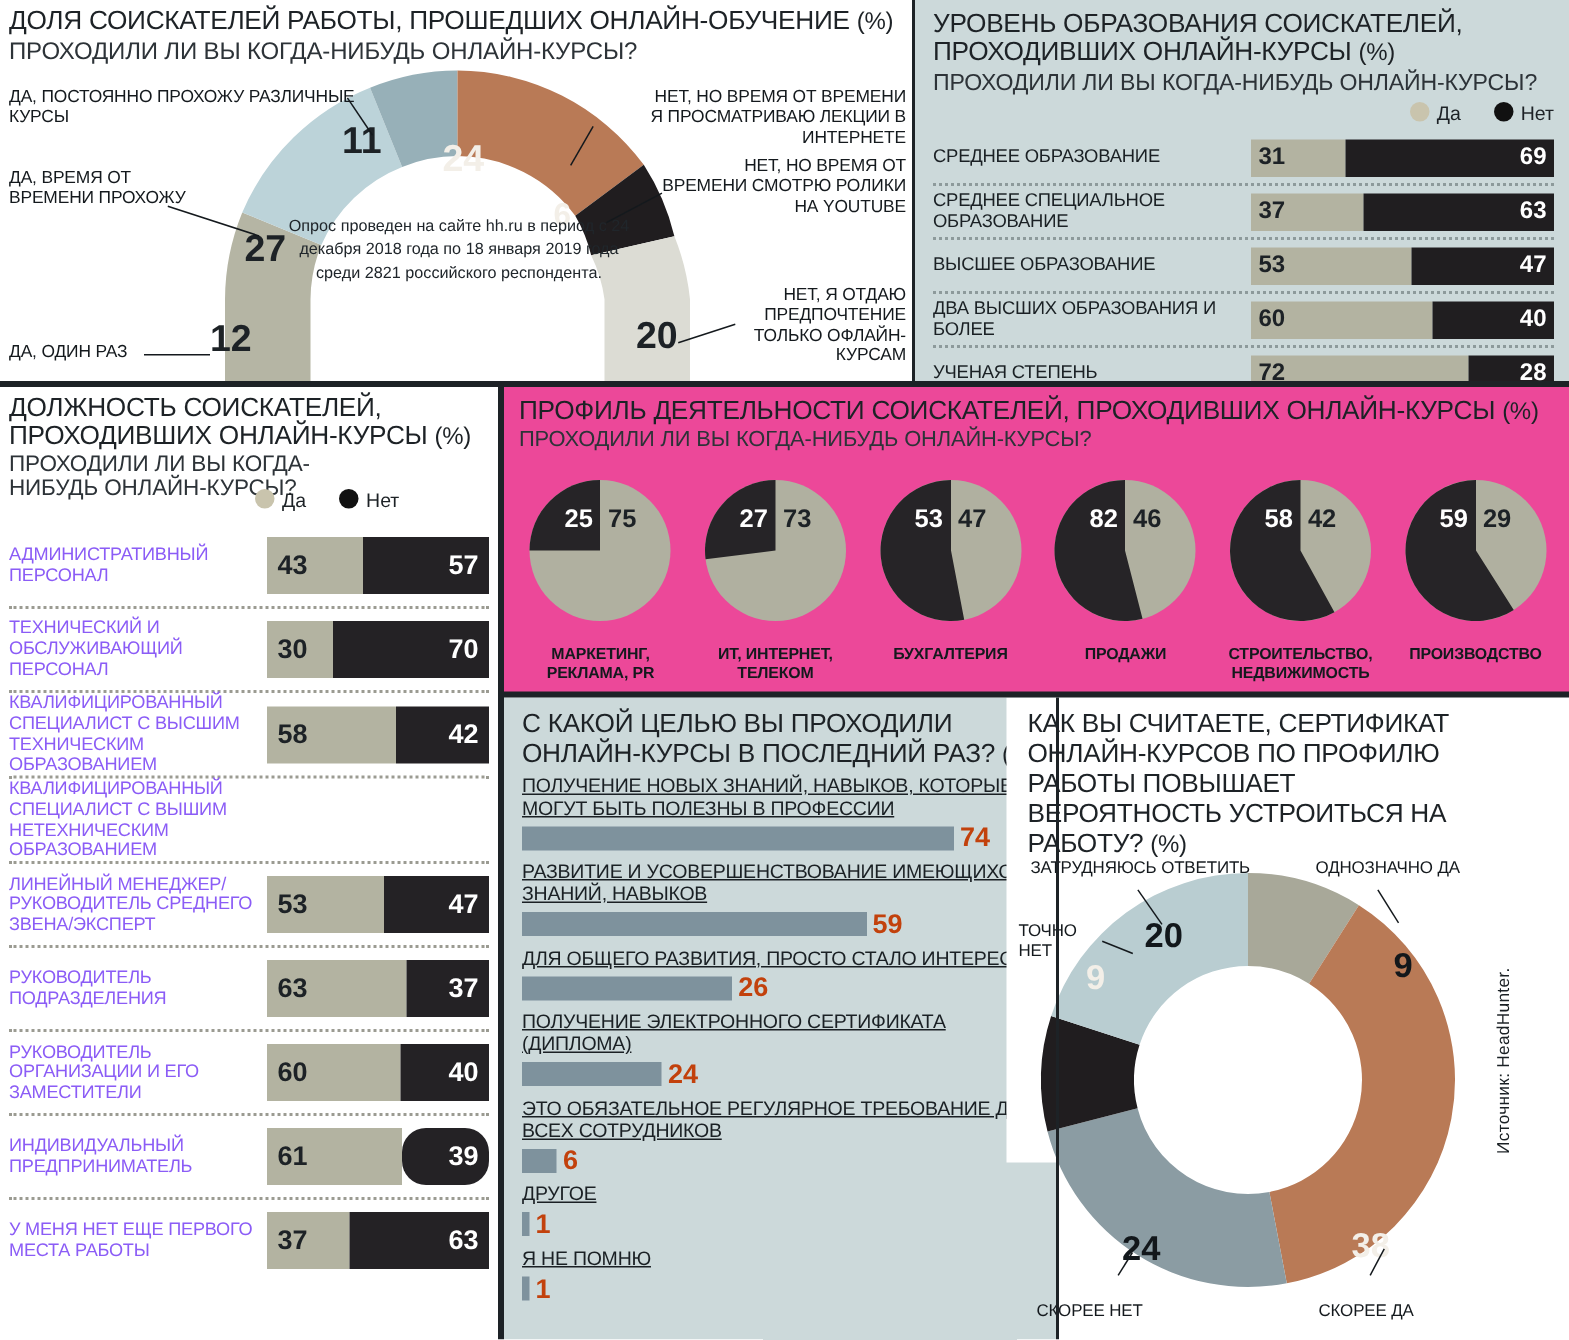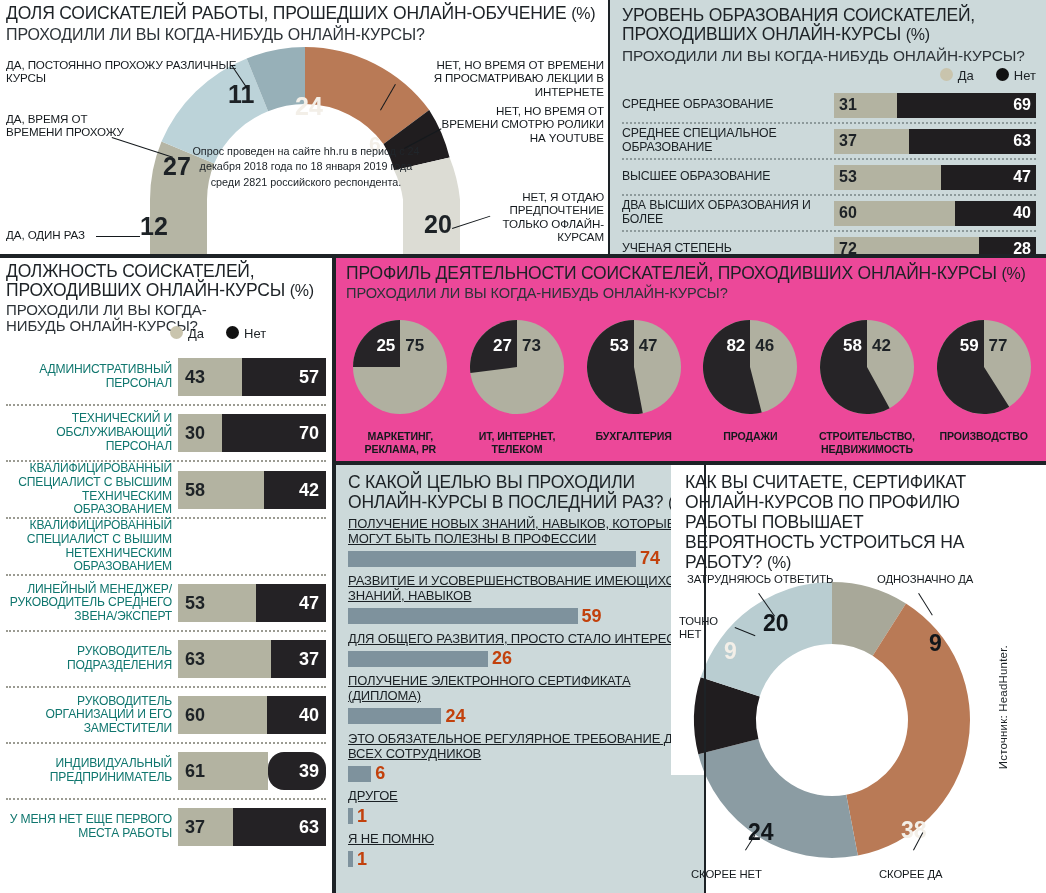--- a/index.html
+++ b/index.html
@@ -73,24 +73,23 @@
   .dots-sep { height: 0; border-top: 2px dotted #8d9a9b; margin: 0; }
 
   
   #p-pos { left: 0; top: 258px; width: 332px; height: 635px; background: #ffffff; }
   #p-pos .h-main { position: absolute; left: 6px; top: 4px; width: 320px; }
   #p-pos .h-sub  { position: absolute; left: 6px; top: 44px; width: 240px; font-size: 15px; }
   #p-pos .legend { left: 170px; top: 68px; gap: 5px; }
   .pos-rows { position: absolute; left: 6px; top: 92px; width: 320px; }
   .pos-row { position: relative; display: flex; align-items: center; min-height: 54px; }
   .pos-row .lbl {
-    width: 172px; font-size: 12.1px; color: #0f766e;
+    width: 172px; font-size: 12.1px; color: #8b5cf6;
     text-transform: uppercase; line-height: 1.14; letter-spacing: -0.15px;
     padding-right: 6px;
-    text-align: right;
   }
   .pos-row .bar { position: relative; height: 38px; flex: 1; display: flex; }
   .pos-row .seg { position: relative; height: 100%; }
   .pos-row .seg.yes { background: #b3b3a1; }
   .pos-row .seg.no  { background: #242225; }
   .pos-row .seg .v { position: absolute; top: 50%; transform: translateY(-50%);
                      font-weight: bold; font-size: 18px; }
   .pos-row .seg.yes .v { left: 7px; color: #1d2226; }
   .pos-row .seg.no  .v { right: 7px; color: #ffffff; }
   .pos-sep { height: 0; border-top: 2px dotted #9b9b92; }
@@ -457,21 +456,21 @@
           </div>
           <div class="plbl">СТРОИТЕЛЬСТВО, НЕДВИЖИМОСТЬ</div>
         </div>
         <div class="pie-item">
           <svg width="114" height="114" viewBox="0 0 114 114" class="pie-svg">
             <circle cx="57" cy="57" r="47" fill="#b0b0a0"></circle>
             <path d="M 57 57 L 57 10 A 47 47 0 1 0 82.18 96.68 Z" fill="#262427"></path>
           </svg>
           <div class="nums">
             <span class="n-no">59</span>
-            <span class="n-yes">77</span>
+            <span class="n-yes">29</span>
           </div>
           <div class="plbl">ПРОИЗВОДСТВО</div>
         </div>
       </div>
   </div>
 
   <div class="panel" id="p-goal">
     <div class="h-main">
       <span>С КАКОЙ ЦЕЛЬЮ ВЫ ПРОХОДИЛИ ОНЛАЙН-КУРСЫ В ПОСЛЕДНИЙ РАЗ?</span>
       <span class="pct">(%)</span>

